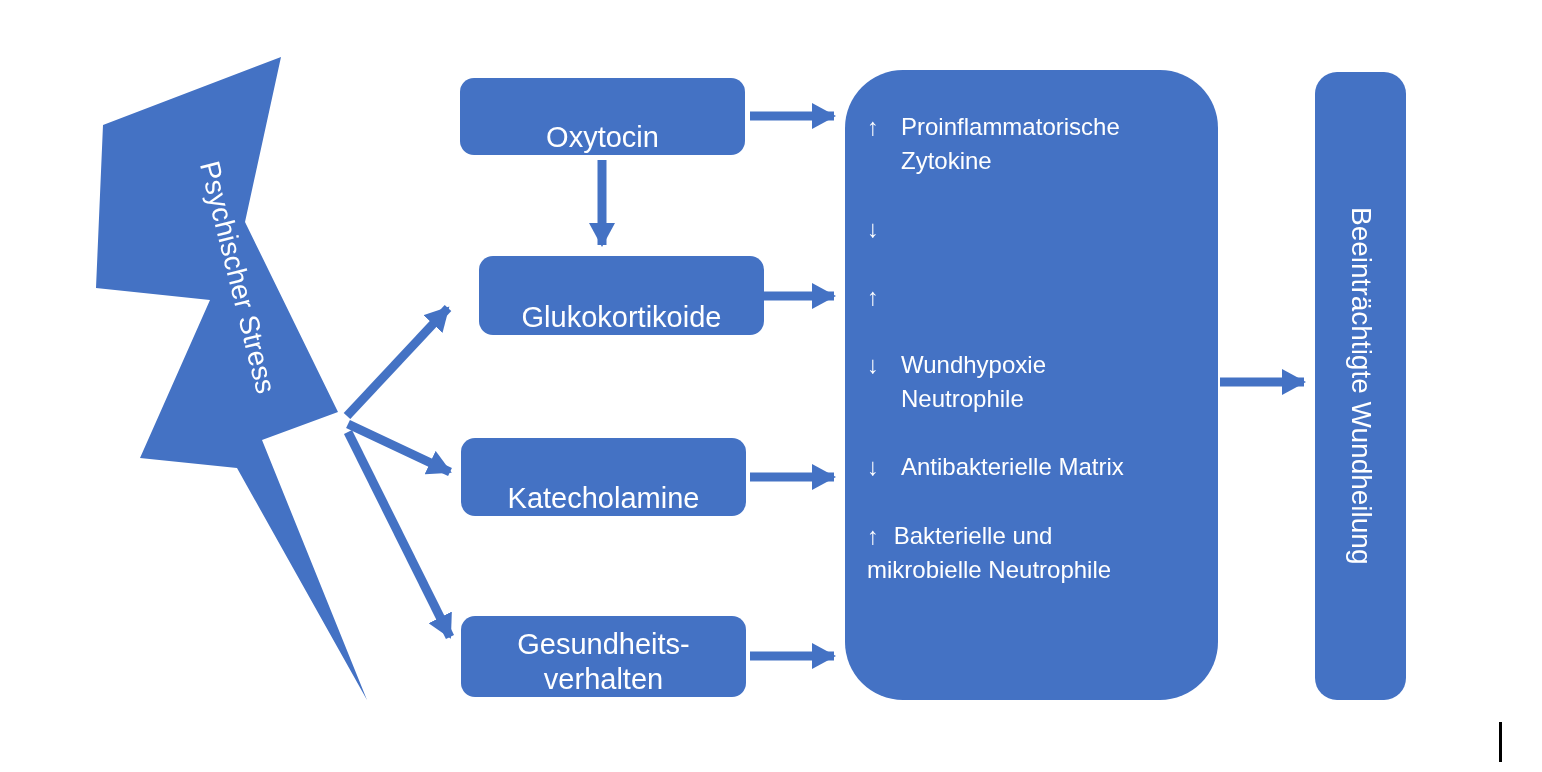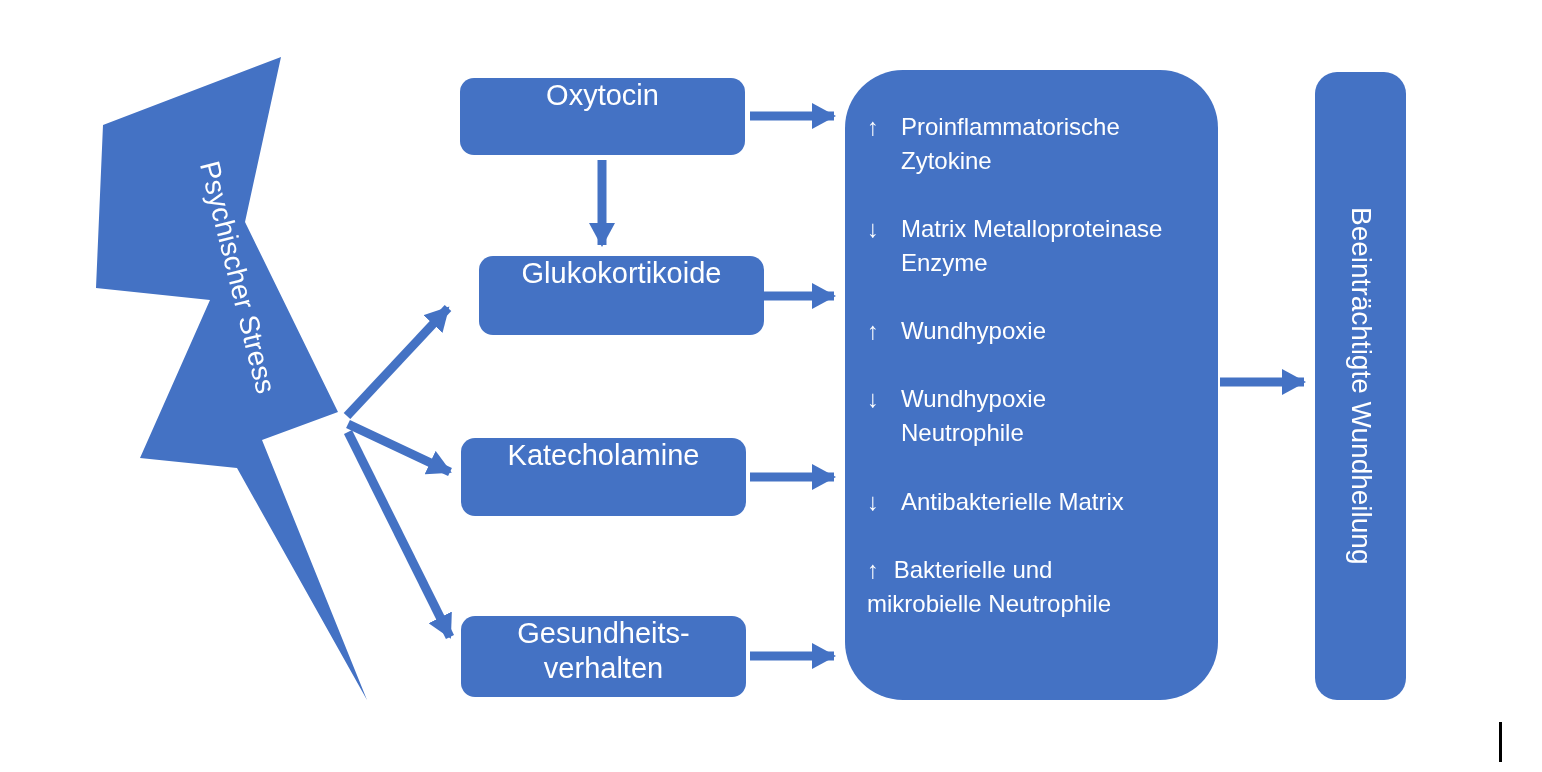--- a/index.html
+++ b/index.html
@@ -30,21 +30,21 @@
     font-size:28px;
     white-space:nowrap;
   }
 
   .node{
     position:absolute;
     background:var(--primary,#4472C4);
     color:var(--text-on-primary,#fff);
     border-radius:14px;
     display:flex;flex-direction:column;
-    align-items:center;justify-content:flex-start;
+    align-items:center;justify-content:flex-end;
     font-size:29px;
     text-align:center;
     line-height:1.2;
   }
   #node-oxytocin{left:460px;top:78px;width:285px;height:77px;}
   #node-glukokortikoide{left:479px;top:256px;width:285px;height:79px;}
   #node-katecholamine{left:461px;top:438px;width:285px;height:78px;}
   #node-gesundheitsverhalten{left:461px;top:616px;width:285px;height:81px;}
 
   #effects-box{
@@ -125,25 +125,23 @@
     <span>verhalten</span>
   </div>
 
   <div id="effects-box">
     <div class="effect-item">
       <span class="effect-arrow">↑</span>
       <span class="effect-text">Proinflammatorische Zytokine</span>
     </div>
     <div class="effect-item">
       <span class="effect-arrow">↓</span>
-      <span class="effect-text">Matrix Metalloproteinase Enzyme</span>
     </div>
     <div class="effect-item">
       <span class="effect-arrow">↑</span>
-      <span class="effect-text">Wundhypoxie</span>
     </div>
     <div class="effect-item">
       <span class="effect-arrow">↓</span>
       <span class="effect-text">Wundhypoxie Neutrophile</span>
     </div>
     <div class="effect-item">
       <span class="effect-arrow">↓</span>
       <span class="effect-text">Antibakterielle Matrix</span>
     </div>
     <div class="effect-item inline">

